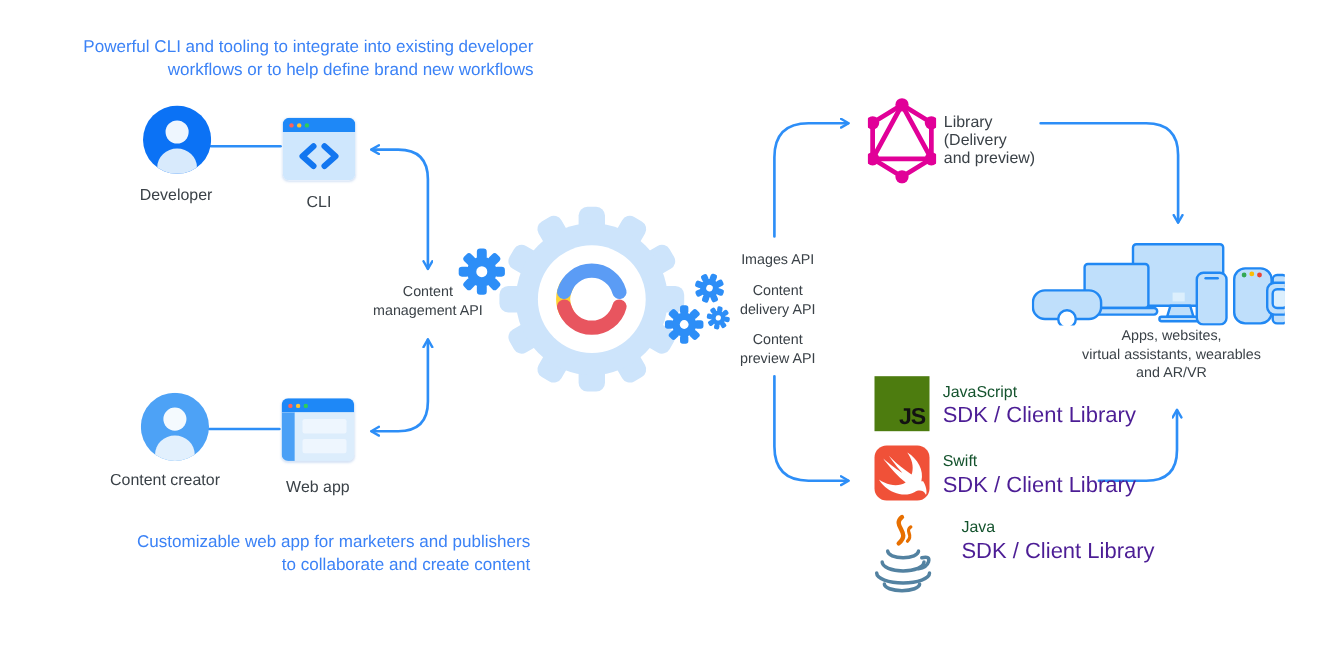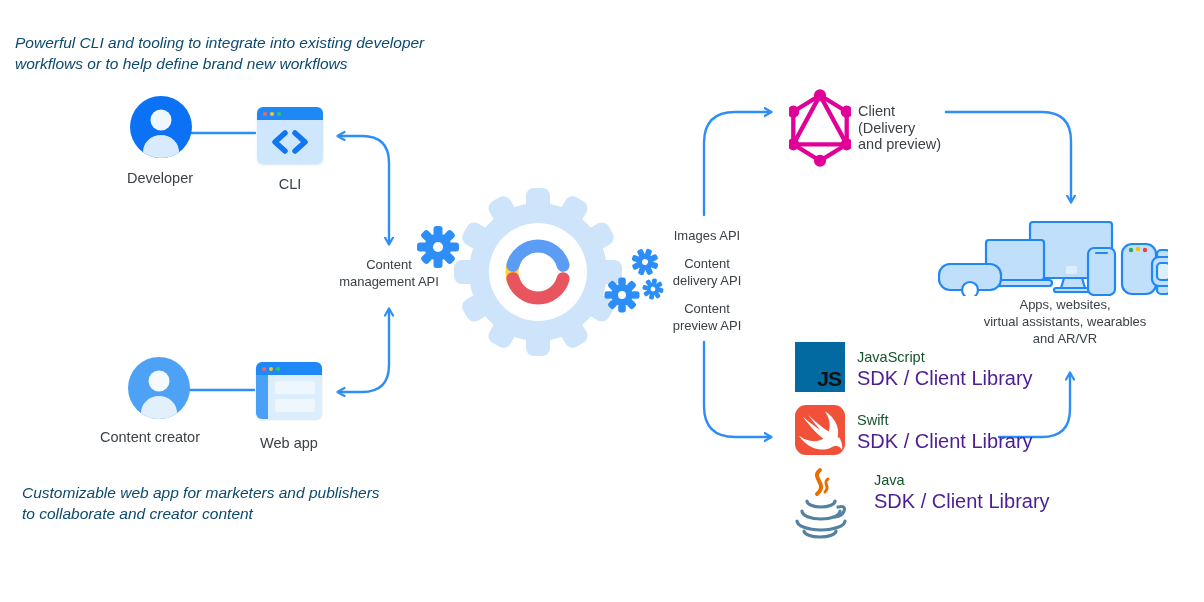--- a/index.html
+++ b/index.html
@@ -1,38 +1,38 @@
 <!DOCTYPE html>
 <html><head>
 <meta charset="utf-8">
 <style>
   html,body{margin:0;padding:0;background:#ffffff;}
   .canvas{position:relative;width:1204px;height:602px;background:#ffffff;overflow:hidden;
           font-family:"Liberation Sans",sans-serif;color:#2e3134;}
   .abs{position:absolute;}
   svg{display:block;}
   .arrows{position:absolute;left:0;top:0;pointer-events:none;}
-  .caption{font-size:15.5px;line-height:20.5px;text-align:left;color:#0c4a6e;font-style:italic;}
+  .caption{font-size:15.5px;line-height:20.5px;text-align:right;color:#3b82f6;}
   .nodelabel{font-size:14.5px;text-align:center;color:#3a4147;}
   .mlabel{font-size:13px;line-height:17px;text-align:center;color:#3a4147;}
   
   .window{position:absolute;width:66px;height:57px;border-radius:6px;overflow:hidden;
           box-shadow:0 1px 2px rgba(30,100,200,.18);}
   .titlebar{height:13px;background:#1e88f7;display:flex;align-items:center;gap:3px;padding-left:6px;}
   .dot{width:4px;height:4px;border-radius:50%;}
   .win-body{position:relative;height:44px;background:#cfe7fd;}
   .cli-body{display:flex;align-items:center;justify-content:center;}
   .webapp-body{display:flex;}
   .webapp-side{width:12px;height:100%;background:#4aa0f6;}
   .webapp-main{flex:1;background:#dcedfc;padding:6px 7px;display:flex;flex-direction:column;gap:5px;}
   .webapp-block{height:13px;border-radius:2px;background:#eef6fe;}
   
   .sdkrow .name{font-size:14.5px;color:#14532d;}
   .sdkrow .sub{font-size:20px;color:#4c1d95;margin-top:2px;}
-  .jsicon{position:absolute;width:50px;height:50px;background:#0369a1;}
+  .jsicon{position:absolute;width:50px;height:50px;background:#4d7c0f;}
   .jsicon span{position:absolute;right:4px;bottom:1px;font-weight:bold;font-size:21px;color:#121212;letter-spacing:-1px;}
   .swifticon{position:absolute;width:50px;height:50px;background:#f05138;border-radius:11px;}
   .leftcol{text-align:center;}
 </style>
 </head>
 <body>
 
 <div class="canvas">
 
   <svg class="arrows" width="1204" height="602" viewBox="0 0 1204 602">
@@ -52,21 +52,21 @@
       <path d="M999 437 L1042 437 Q1070 437 1070 409 L1070 373" marker-end="url(#ah)"></path>
     </g>
   </svg>
 
   <div class="abs caption" style="left:15px;top:33px;width:470px;">
     <div>Powerful CLI and tooling to integrate into existing developer</div>
     <div>workflows or to help define brand new workflows</div>
   </div>
   <div class="abs caption" style="left:22px;top:483px;width:460px;">
     <div>Customizable web app for marketers and publishers</div>
-    <div>to collaborate and creator content</div>
+    <div>to collaborate and create content</div>
   </div>
 
   <svg class="abs" style="left:130px;top:96px;" width="62" height="62" viewBox="-31 -31 62 62">
     <defs>
         <clipPath id="clipDev">
           <circle r="31"></circle>
         </clipPath>
       </defs>
     <circle r="31" fill="#0b72f5"></circle>
     <g clip-path="url(#clipDev)">
@@ -238,21 +238,21 @@
     <g fill="#e10098">
       <circle cx="0" cy="-38" r="7"></circle>
         <circle cx="31" cy="-19" r="7"></circle>
         <circle cx="31" cy="19" r="7"></circle>
       <circle cx="0" cy="38" r="7"></circle>
         <circle cx="-31" cy="19" r="7"></circle>
         <circle cx="-31" cy="-19" r="7"></circle>
     </g>
   </svg>
   <div class="abs" style="left:858px;top:103px;font-size:14.5px;line-height:16.5px;color:#3a4147;">
-    <div>Client</div>
+    <div>Library</div>
     <div>(Delivery</div>
     <div>and preview)</div>
   </div>
 
   <svg class="abs" style="left:938px;top:220px;" width="230" height="76" viewBox="0 0 230 76">
     <g stroke="#2188f3" stroke-width="2.2" fill="#bfdffb" stroke-linejoin="round">
 
       <rect x="92" y="2" width="82" height="56" rx="3"></rect>
       <rect x="128" y="46" width="11" height="8" fill="#dceffd" stroke="none"></rect>
       <path d="M126 58 L123 68 L147 68 L144 58 Z"></path>

